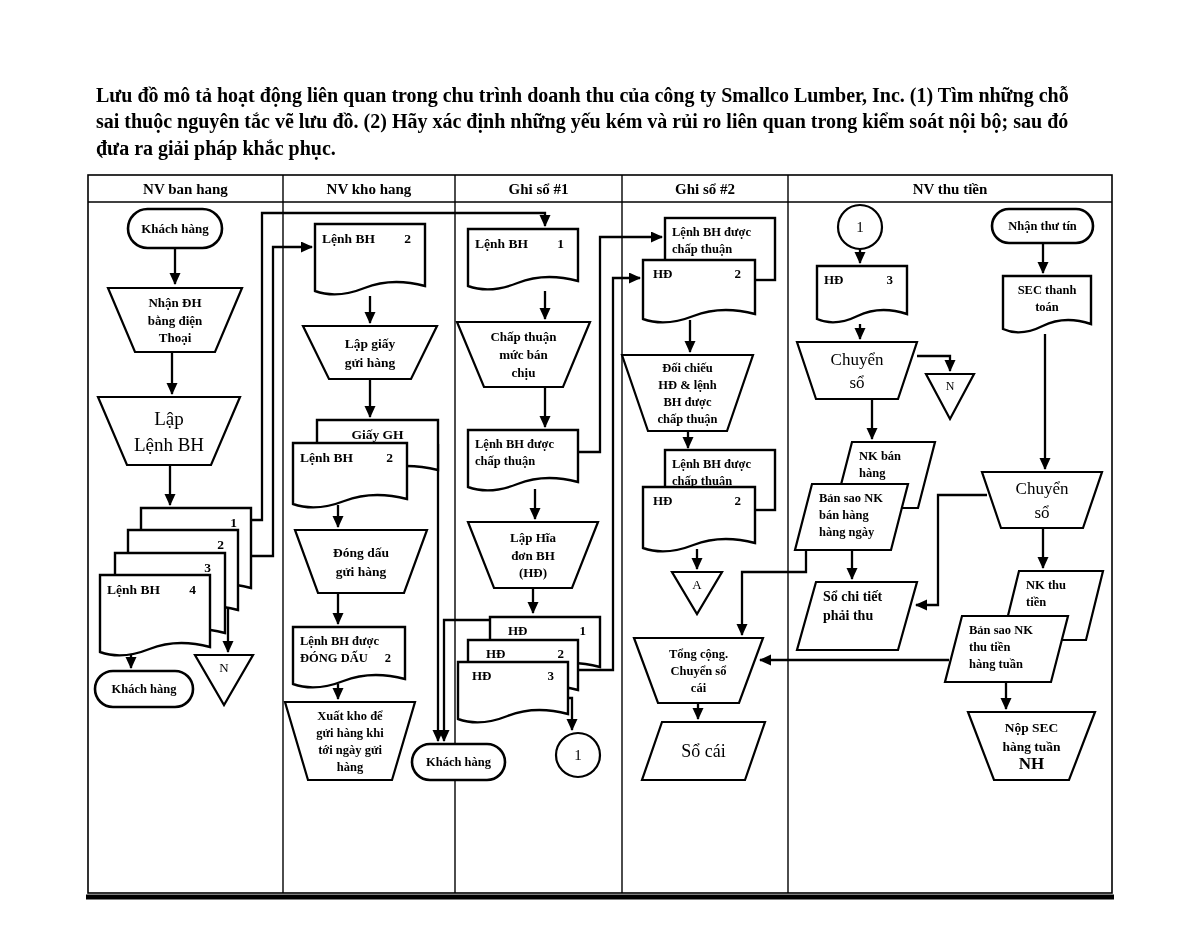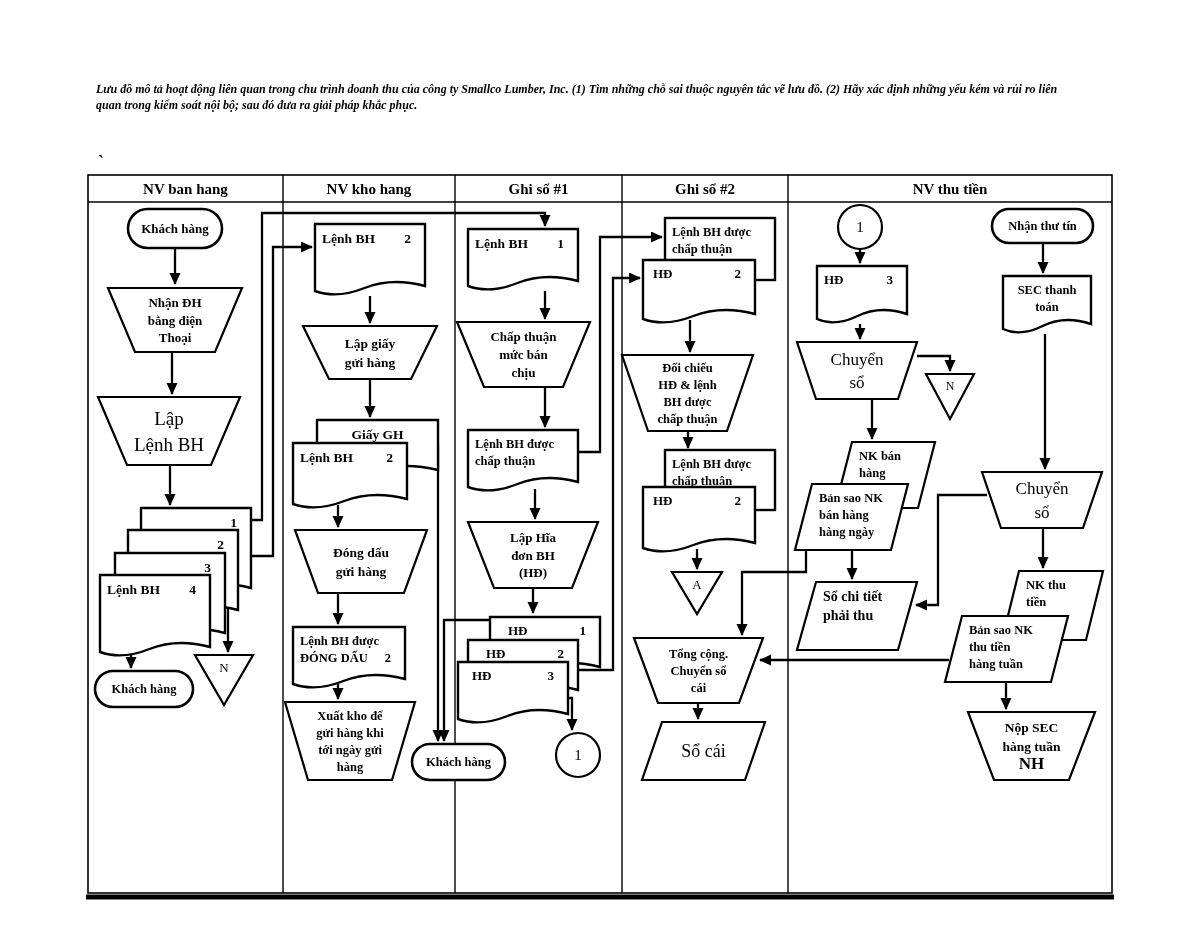--- a/index.html
+++ b/index.html
@@ -1,19 +1,19 @@
 <!DOCTYPE html>
 <html><head>
 <meta charset="utf-8">
 <style>
   html,body{margin:0;padding:0;background:#ffffff;}
   #page{position:relative;width:1200px;height:927px;background:#ffffff;overflow:hidden;
         font-family:"Liberation Serif","DejaVu Serif",serif;}
   #assignment{position:absolute;left:96px;top:82px;width:988px;
-        font-size:12px;font-weight:bold;line-height:1.32;color:#000;font-style:italic;}
+        font-size:20px;font-weight:bold;line-height:1.32;color:#000;}
   #stray{position:absolute;left:98px;top:152px;font-size:18px;font-weight:bold;color:#000;}
   svg text{font-family:"Liberation Serif","DejaVu Serif",serif;fill:#000;}
   svg{position:absolute;left:0;top:0;}
 </style>
 </head>
 <body>
 
 <div id="page">
   <div id="assignment"><span> Lưu đồ mô tả hoạt động liên quan trong chu trình doanh thu của công ty </span><span style="font-weight:bold">Smallco Lumber, Inc.</span><span> (1) Tìm những chỗ sai thuộc nguyên tắc vẽ lưu đồ. (2) Hãy xác định những yếu kém  và rủi ro liên quan trong kiểm soát nội bộ; sau đó đưa ra giải pháp khắc phục.</span></div>
   <div id="stray">`</div>

